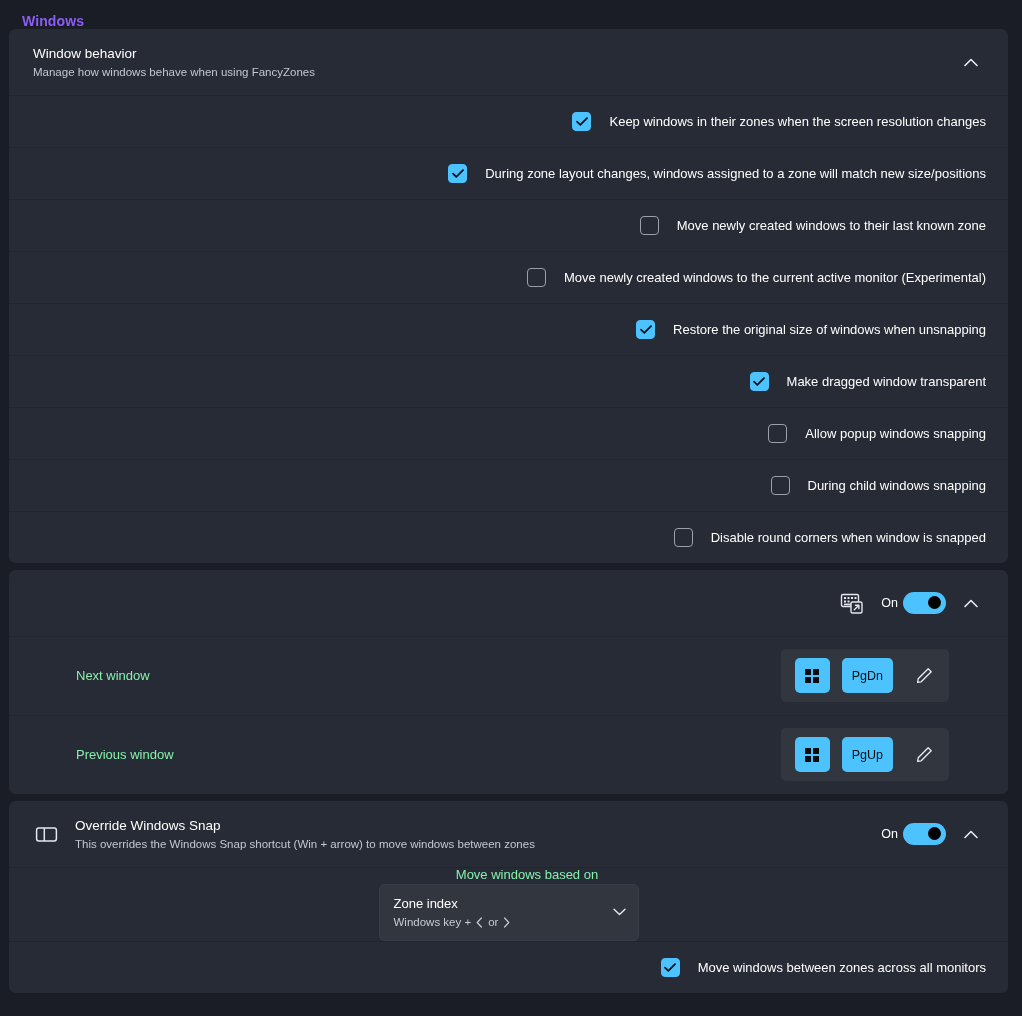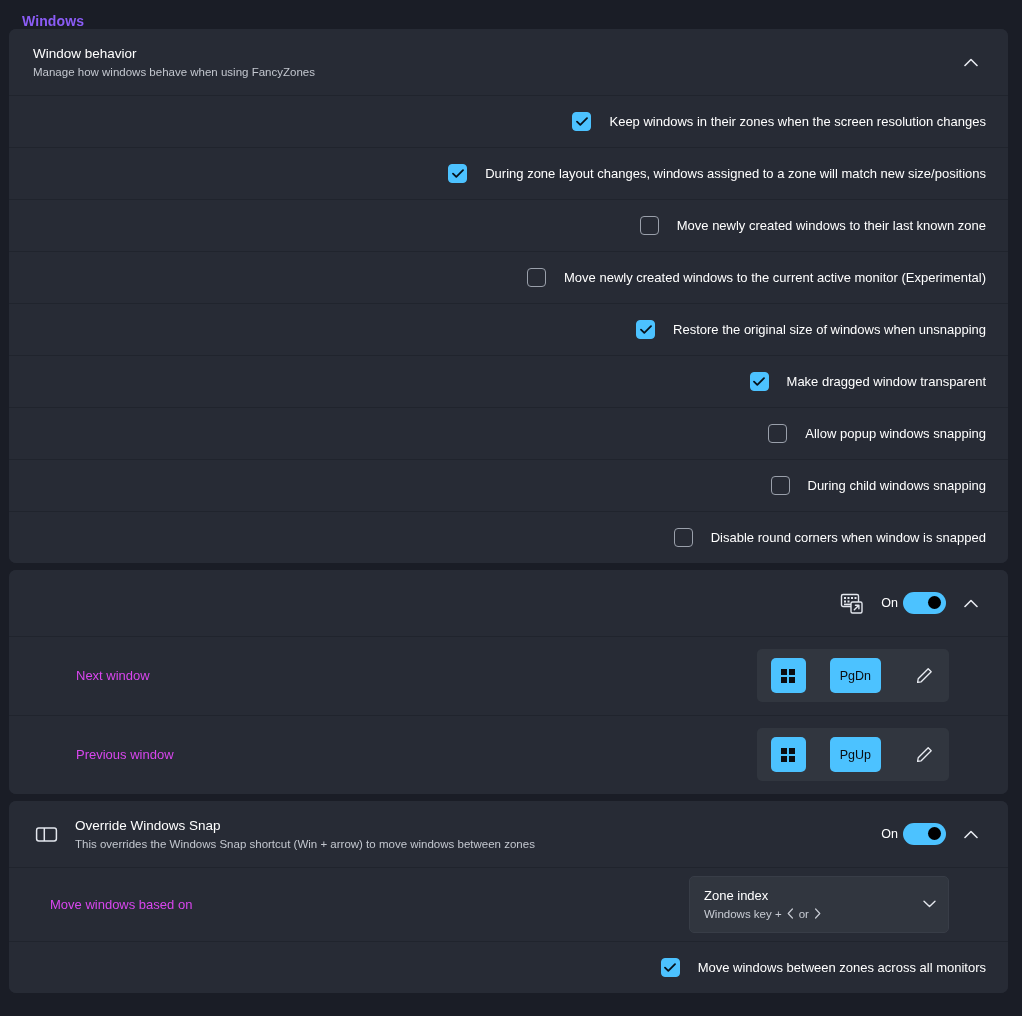--- a/index.html
+++ b/index.html
@@ -150,26 +150,26 @@
   }
 
   
   .shortcut-row {
     height: 79px;
     padding-left: 67px;
     justify-content: space-between;
   }
   .shortcut-name {
     font-size: 13px;
-    color: #d946ef;
+    color: #86efac;
   }
   .keys-box {
     display: flex;
     align-items: center;
-    gap: 24px;
+    gap: 12px;
     background: #31363f;
     border-radius: 5px;
     padding: 9px 12px 9px 14px;
     margin-right: 37px;
   }
   .key {
     background: #4cc2ff;
     color: #0b0d11;
     border-radius: 5px;
     height: 35px;
@@ -196,22 +196,23 @@
     align-items: center;
     justify-content: center;
     margin-left: 6px;
     cursor: pointer;
     color: #e9ecf2;
   }
 
   
   .dropdown-row {
     height: 74px;
-    padding-left: 41px;
+    padding-left: 59px;
     justify-content: space-between;
+    flex-direction: column;
   }
   .dropdown {
     width: 260px;
     background: #31363f;
     border: 1px solid #383d47;
     border-radius: 5px;
     padding: 9px 12px 10px 14px;
     display: flex;
     align-items: center;
     justify-content: space-between;

